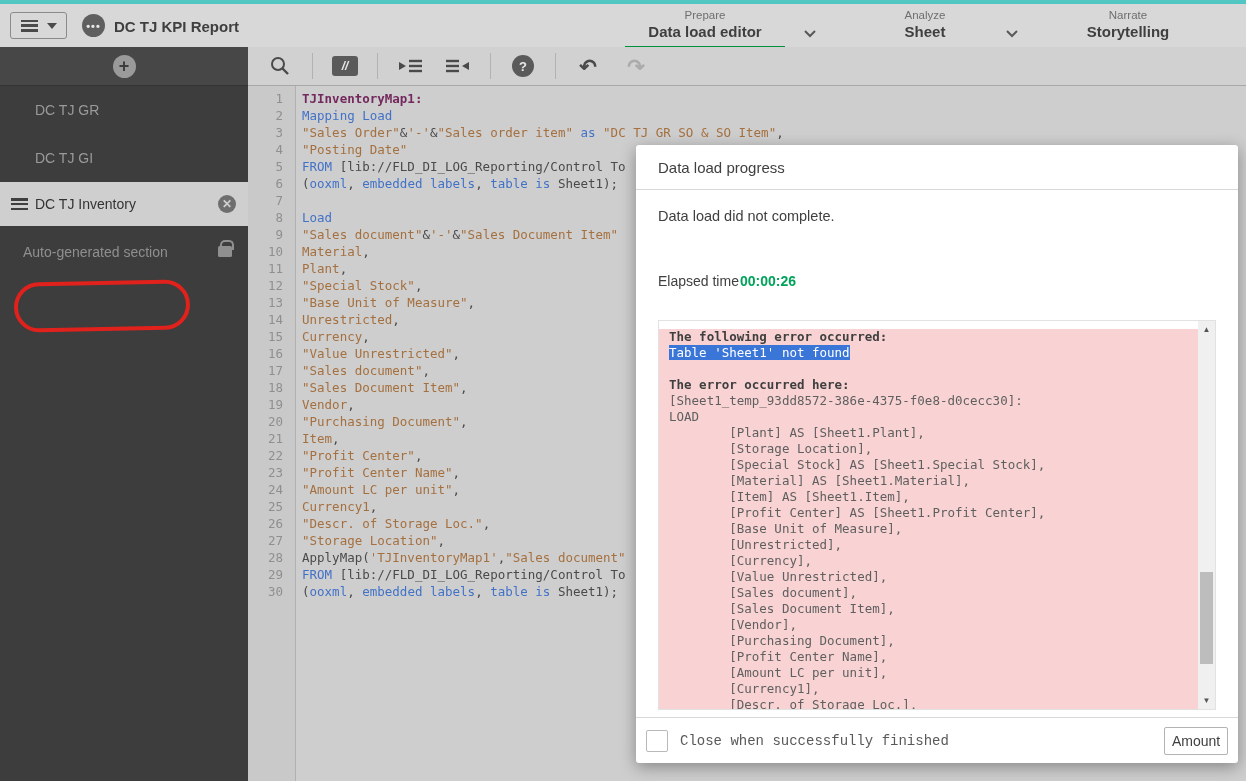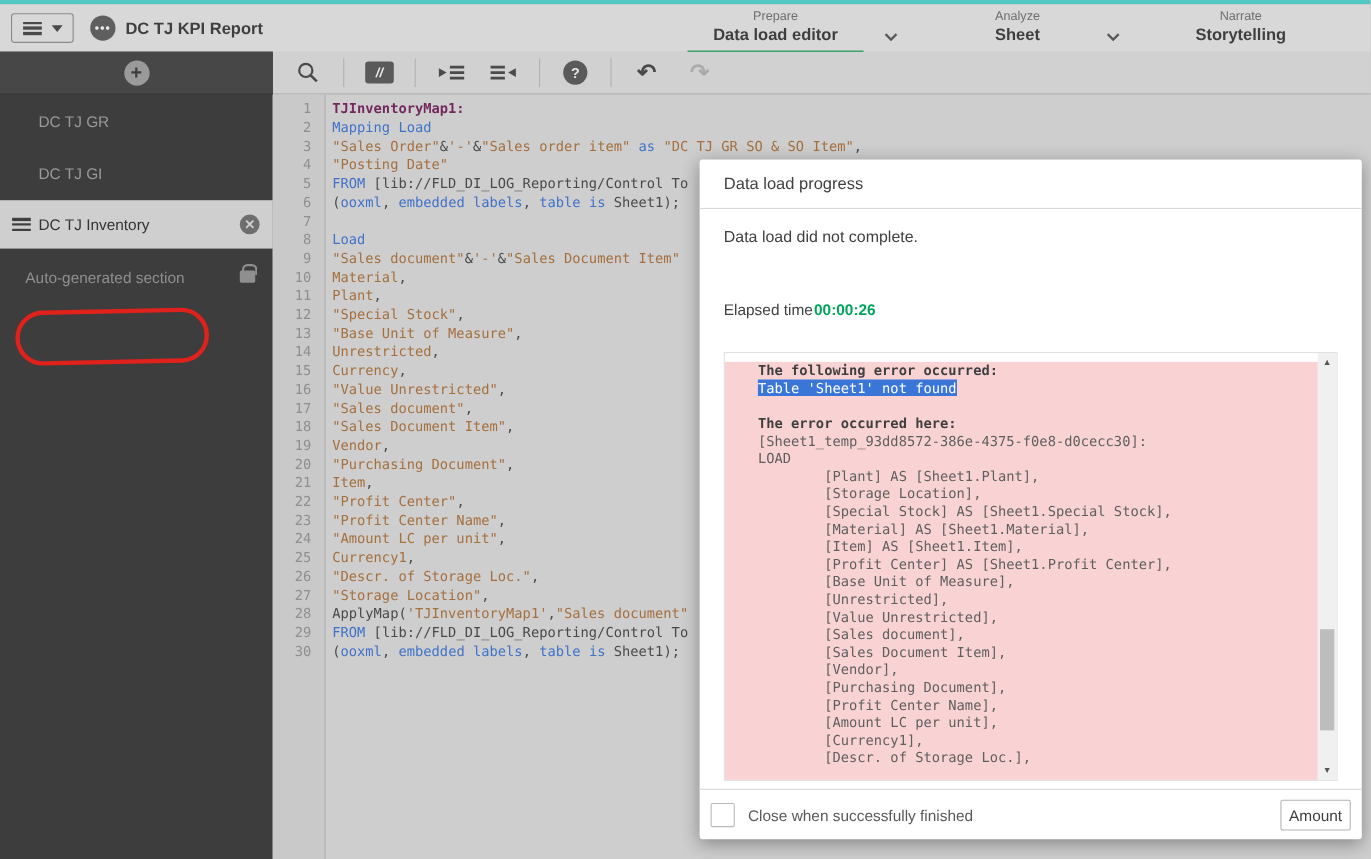--- a/index.html
+++ b/index.html
@@ -73,32 +73,32 @@
             border-radius:3px; box-shadow:0 4px 16px rgba(0,0,0,0.35); }
   .dlg-header { height:45px; border-bottom:1px solid #d8d8d8; display:flex; align-items:center; padding-left:22px;
                 font-size:15px; color:#404040; }
   .dlg-message { position:absolute; left:22px; top:63px; font-size:14.5px; color:#404040; }
   .dlg-elapsed { position:absolute; left:22px; top:128px; font-size:14px; color:#404040; }
   .dlg-elapsed-val { position:absolute; left:104px; top:128px; font-size:14px; color:#00a35a; font-weight:bold; }
   .log-box { position:absolute; left:22px; top:175px; width:558px; height:390px; background:#fff;
              border:1px solid #e2e2e2; overflow:hidden; }
   .log-pink { position:absolute; left:0; top:8px; right:17px; bottom:0; background:#f9d3d3; padding:0 0 0 10px; overflow:hidden; }
   .log-line { height:16px; line-height:16px; font-family:"DejaVu Sans Mono", monospace; font-size:12.5px;
-              color:#5f5f5f; white-space:pre;margin-left:20px; }
+              color:#5f5f5f; white-space:pre; }
   .log-line.bold { font-weight:bold; color:#3f3f3f; }
   .log-line.highlight span { background:#3a76d8; color:#fff; }
   .log-scrollbar { position:absolute; right:0; top:0; width:17px; height:100%; background:#f0f0f0; }
   .sb-arrow { position:absolute; left:0; width:17px; height:17px; display:flex; align-items:center; justify-content:center;
               font-size:8px; color:#555; cursor:pointer; }
   .sb-up { top:0; } .sb-down { bottom:0; }
   .sb-thumb { position:absolute; left:2px; top:251px; width:13px; height:92px; background:#bdbdbd; cursor:pointer; }
   .dlg-footer { position:absolute; left:0; bottom:0; width:602px; height:46px; border-top:1px solid #d8d8d8;
                 display:flex; align-items:center; padding:0 10px; }
   .checkbox { width:22px; height:22px; border:1px solid #b9b9b9; border-radius:2px; background:#fff; cursor:pointer; }
-  .cb-label { margin-left:12px; font-size:14px; color:#595959; }
+  .cb-label { margin-left:12px; font-size:14px; color:#595959;font-family:Liberation Mono, monospace; }
   .close-btn { margin-left:auto; width:64px; height:28px; border:1px solid #b3b3b3; border-radius:2px; background:#fff;
                font-size:14px; color:#404040; display:flex; align-items:center; justify-content:center; cursor:pointer;
                font-family:"Liberation Sans", sans-serif; }
 </style>
 </head>
 <body>
 
 <div class="teal-strip"></div>
 
 <div class="header">
@@ -283,20 +283,21 @@
         <div class="log-line "><span>[Sheet1_temp_93dd8572-386e-4375-f0e8-d0cecc30]:</span></div>
         <div class="log-line "><span>LOAD</span></div>
         <div class="log-line "><span>        [Plant] AS [Sheet1.Plant],</span></div>
         <div class="log-line "><span>        [Storage Location],</span></div>
         <div class="log-line "><span>        [Special Stock] AS [Sheet1.Special Stock],</span></div>
         <div class="log-line "><span>        [Material] AS [Sheet1.Material],</span></div>
         <div class="log-line "><span>        [Item] AS [Sheet1.Item],</span></div>
         <div class="log-line "><span>        [Profit Center] AS [Sheet1.Profit Center],</span></div>
         <div class="log-line "><span>        [Base Unit of Measure],</span></div>
         <div class="log-line "><span>        [Unrestricted],</span></div>
+        <div class="log-line "><span>        [Currency],</span></div>
         <div class="log-line "><span>        [Value Unrestricted],</span></div>
         <div class="log-line "><span>        [Sales document],</span></div>
         <div class="log-line "><span>        [Sales Document Item],</span></div>
         <div class="log-line "><span>        [Vendor],</span></div>
         <div class="log-line "><span>        [Purchasing Document],</span></div>
         <div class="log-line "><span>        [Profit Center Name],</span></div>
         <div class="log-line "><span>        [Amount LC per unit],</span></div>
         <div class="log-line "><span>        [Currency1],</span></div>
         <div class="log-line "><span>        [Descr. of Storage Loc.],</span></div>
       </div>

